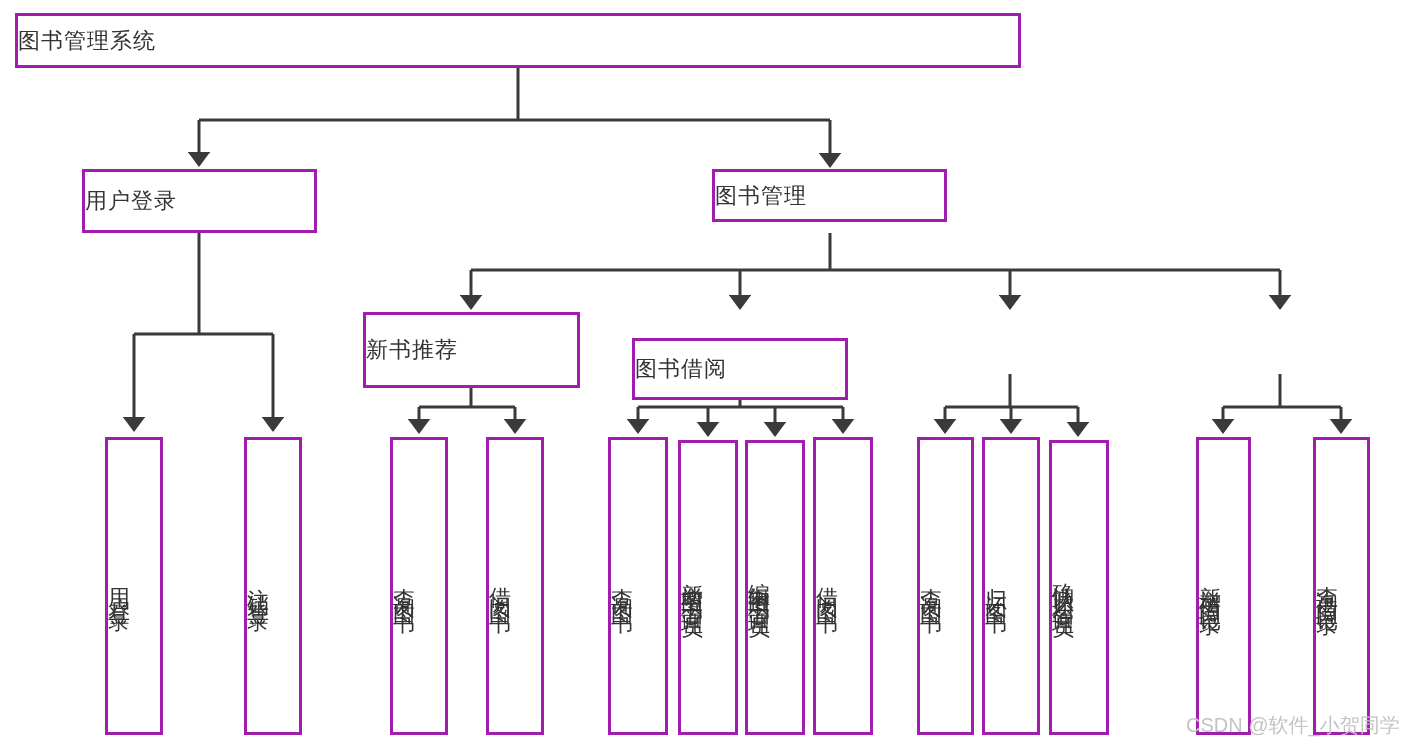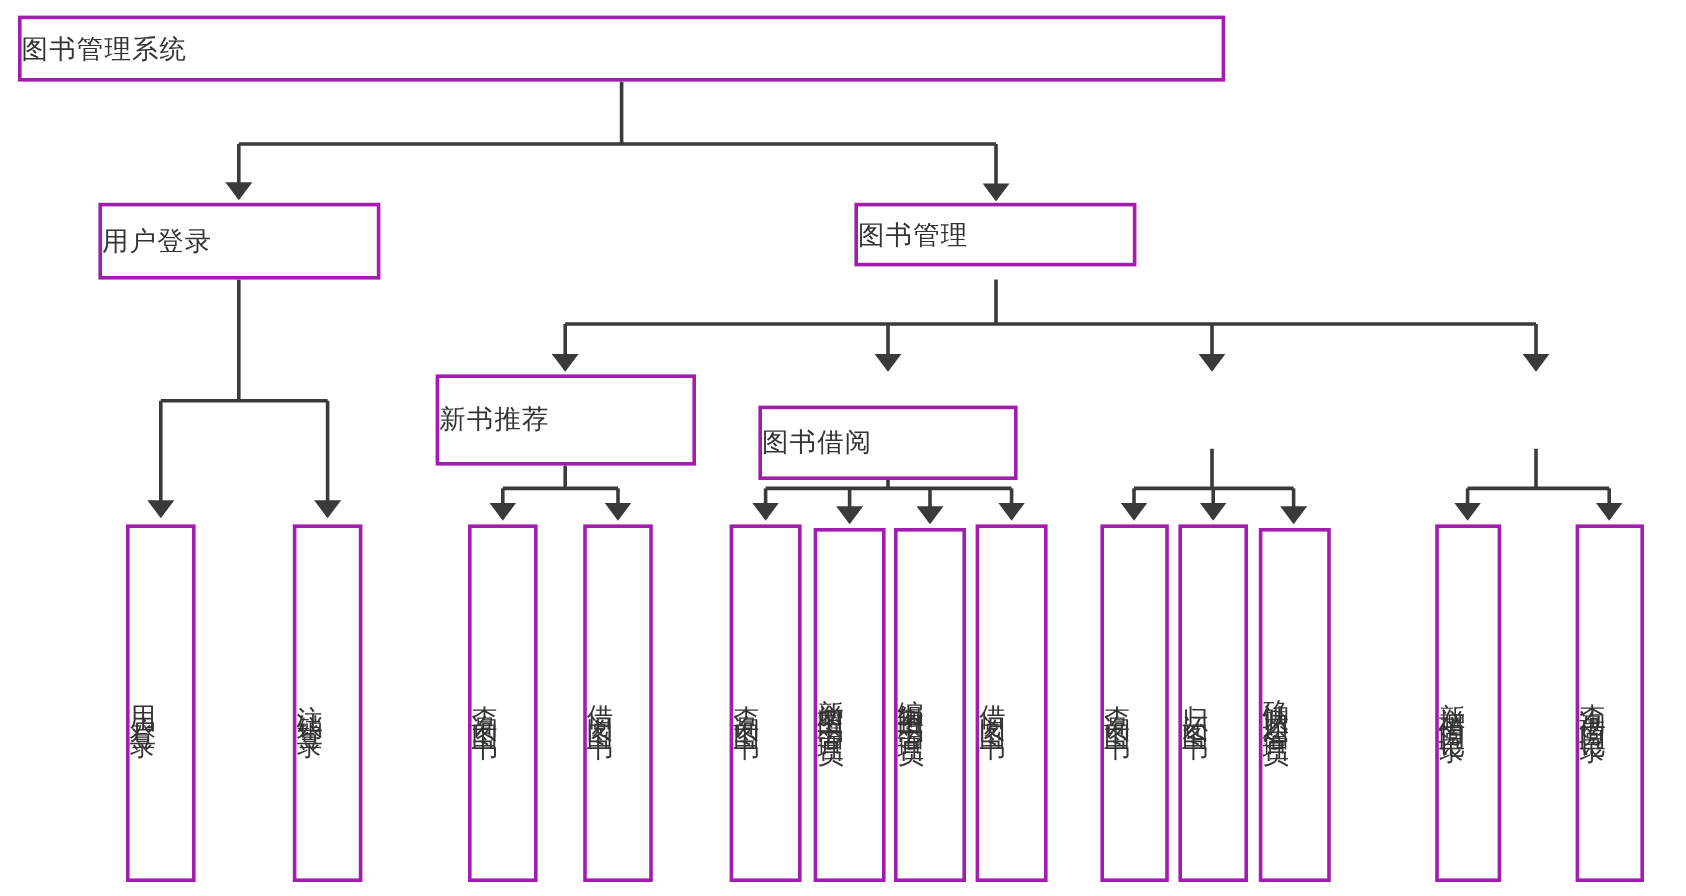--- a/index.html
+++ b/index.html
@@ -158,14 +158,15 @@
     <span class="vlabel" style="letter-spacing:5px;">确认归还（管理员）</span>
   </div>
 
   <div class="node" style="left:1196px; top:437px; width:55px; height:298px;">
     <span class="vlabel" style="letter-spacing:6px;">新增借阅记录</span>
   </div>
   <div class="node" style="left:1313px; top:437px; width:57px; height:298px;">
     <span class="vlabel" style="letter-spacing:6px;">查询借阅记录</span>
   </div>
 
+  <div class="watermark">CSDN @软件_小贺同学</div>
 
 </div>
 
 </body></html>

